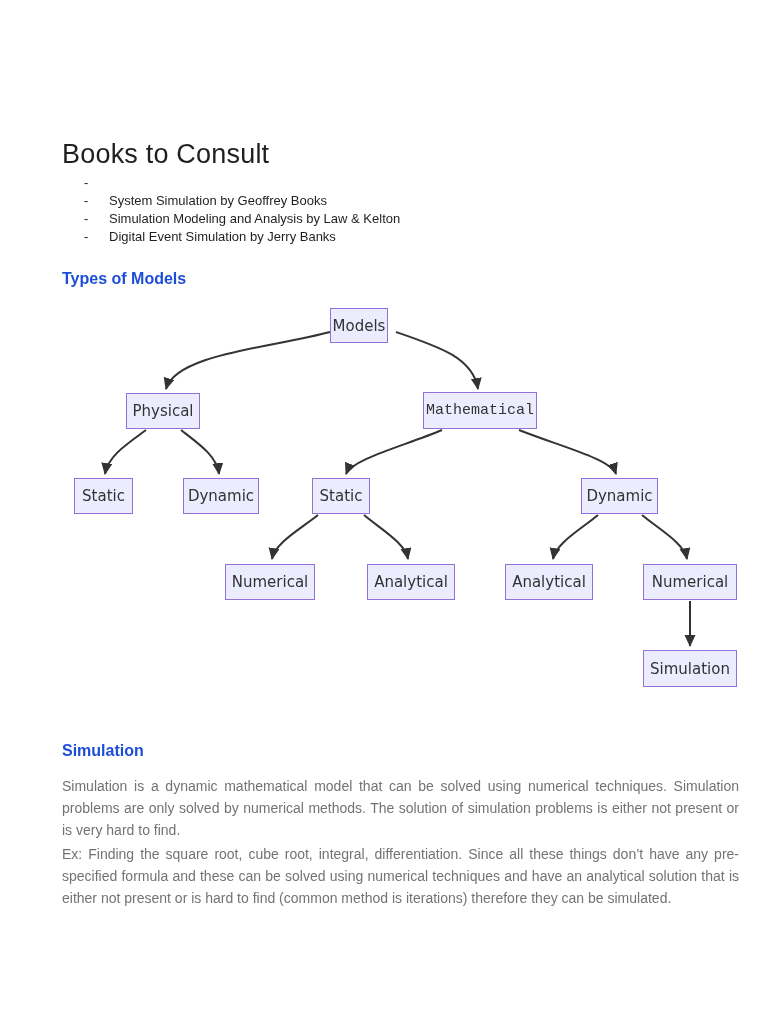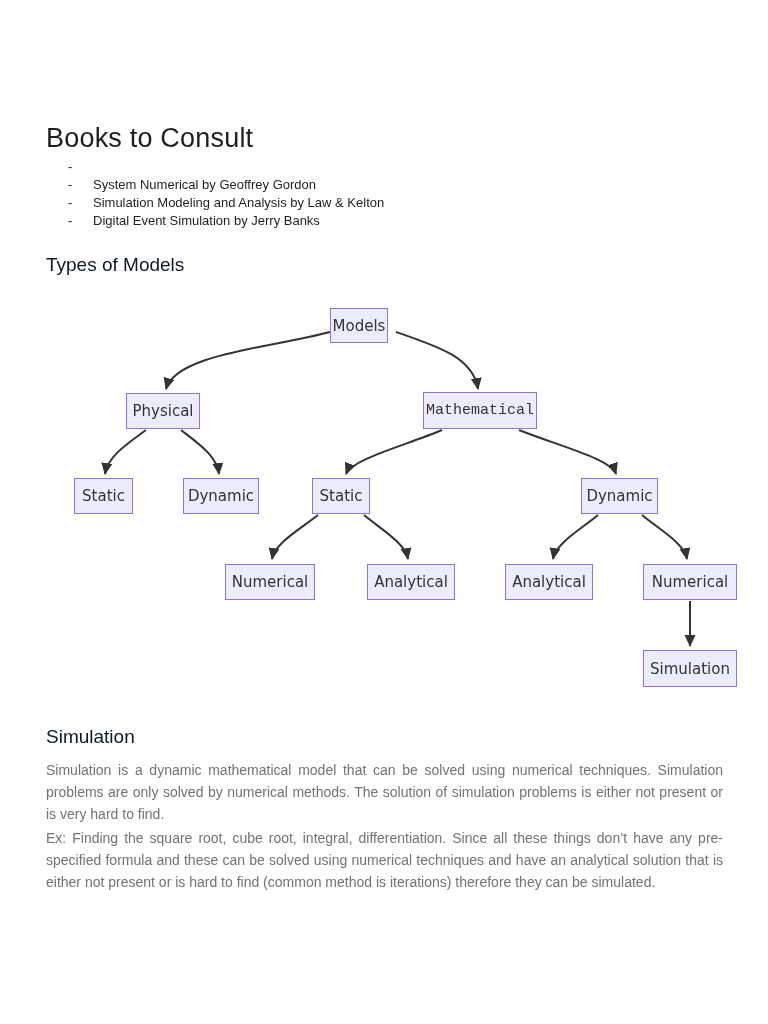--- a/index.html
+++ b/index.html
@@ -5,39 +5,39 @@
   html, body { margin:0; padding:0; }
   body {
     width:768px; height:1024px;
     background:#ffffff;
     position:relative;
     overflow:hidden;
     font-family:"Liberation Sans", sans-serif;
     color:#222222;
   }
   .abs { position:absolute; }
-  h1, h2, p, ul { margin:0; padding:0; }
+  h1, h2, p, ul { margin:16px; padding:0; }
 
   .doc-title {
     left:46px; top:123px;
     font-size:27px; font-weight:400; color:#1f1f1f;
     letter-spacing:0.2px;
   }
   .book-list {
     left:46px; top:158px; width:560px;
     list-style:none;
   }
   .book-list li {
     display:flex;
     padding-left:22px;
     font-size:13px; line-height:18px; color:#1f1f1f;
   }
   .book-list .dash { width:25px; flex:none; }
 
-  .section-title { font-size:19px; font-weight:400; color:#0f172a; }
+  .section-title { font-size:16px; font-weight:700; color:#1d4ed8; }
   .title-types { left:46px; top:254px; }
   .title-sim   { left:46px; top:726px; }
 
   .body-par {
     left:46px; width:677px;
     font-size:14px; line-height:22px;
     text-align:justify; color:#737373;
   }
   .par1 { top:759px; }
   .par2 { top:827px; }
@@ -57,21 +57,21 @@
 <body>
 
 <h1 class="abs doc-title">Books to Consult</h1>
 
 <ul class="abs book-list">
   <li>
     <span class="dash">-</span>
   </li>
   <li>
     <span class="dash">-</span>
-    <span>System Numerical by Geoffrey Gordon</span>
+    <span>System Simulation by Geoffrey Books</span>
   </li>
   <li>
     <span class="dash">-</span>
     <span>Simulation Modeling and Analysis by Law &amp; Kelton</span>
   </li>
   <li>
     <span class="dash">-</span>
     <span>Digital Event Simulation by Jerry Banks</span>
   </li>
 </ul>

